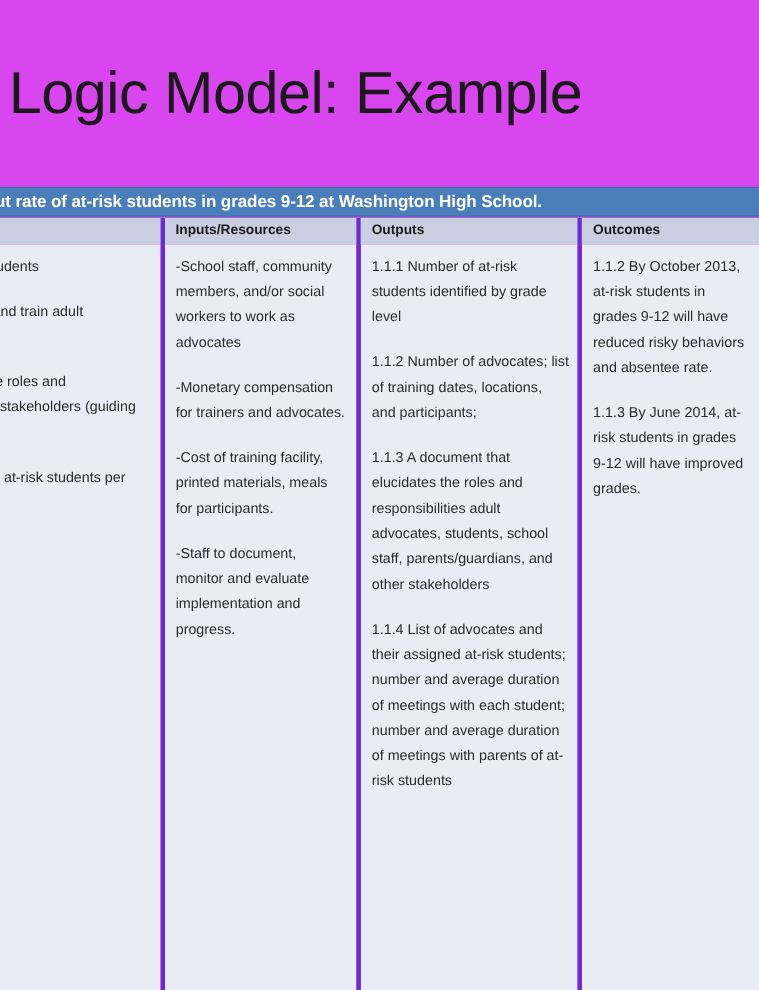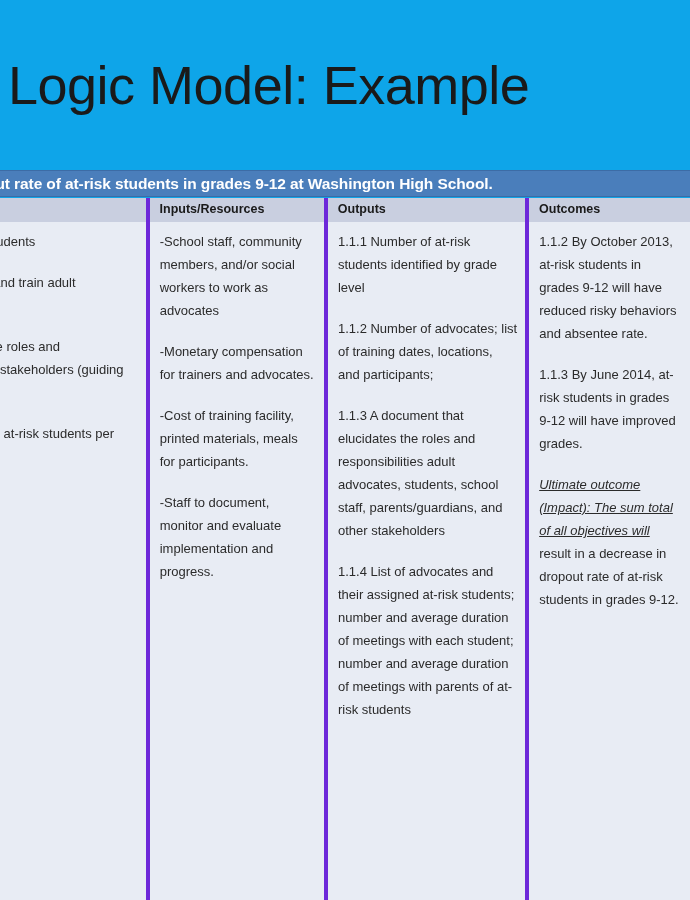--- a/index.html
+++ b/index.html
@@ -10,21 +10,21 @@
   body {
     width: 690px;
     height: 900px;
     overflow: hidden;
     font-family: "Liberation Sans", sans-serif;
     position: relative;
   }
   #slide {
     position: absolute;
     inset: 0;
-    background: #0ea5e9;
+    background: #d946ef;
     overflow: hidden;
   }
 
   
   #slide-title {
     position: absolute;
     left: 8px;
     top: 52px;
     width: 660px;
     font-size: 54px;
@@ -169,21 +169,18 @@
           <p>1.1.2  Number of advocates; list of training dates, locations, and participants;</p>
           <p>1.1.3  A document that elucidates the roles and responsibilities adult advocates, students, school staff, parents/guardians, and other stakeholders</p>
           <p> 1.1.4  List of advocates and their assigned at-risk students; number and average duration of meetings with each student;  number and average duration of meetings with parents of at-risk students</p>
         </div>
       </div>
 
       <div class="col col-outcomes">
         <div class="cell">
           <p> 1.1.2  By October 2013, at-risk students in grades 9-12 will have reduced risky behaviors and absentee rate.</p>
           <p> 1.1.3  By June 2014, at-risk students in grades 9-12 will have improved grades.</p>
-          <p><span class="italic-underline">Ultimate outcome (Impact): The sum total of all objectives will</span>
-            <span>result in a decrease in dropout rate of at-risk students in grades 9-12.</span>
-          </p>
         </div>
       </div>
 
     </div>
   </div>
 </div>
 
 </body></html>

